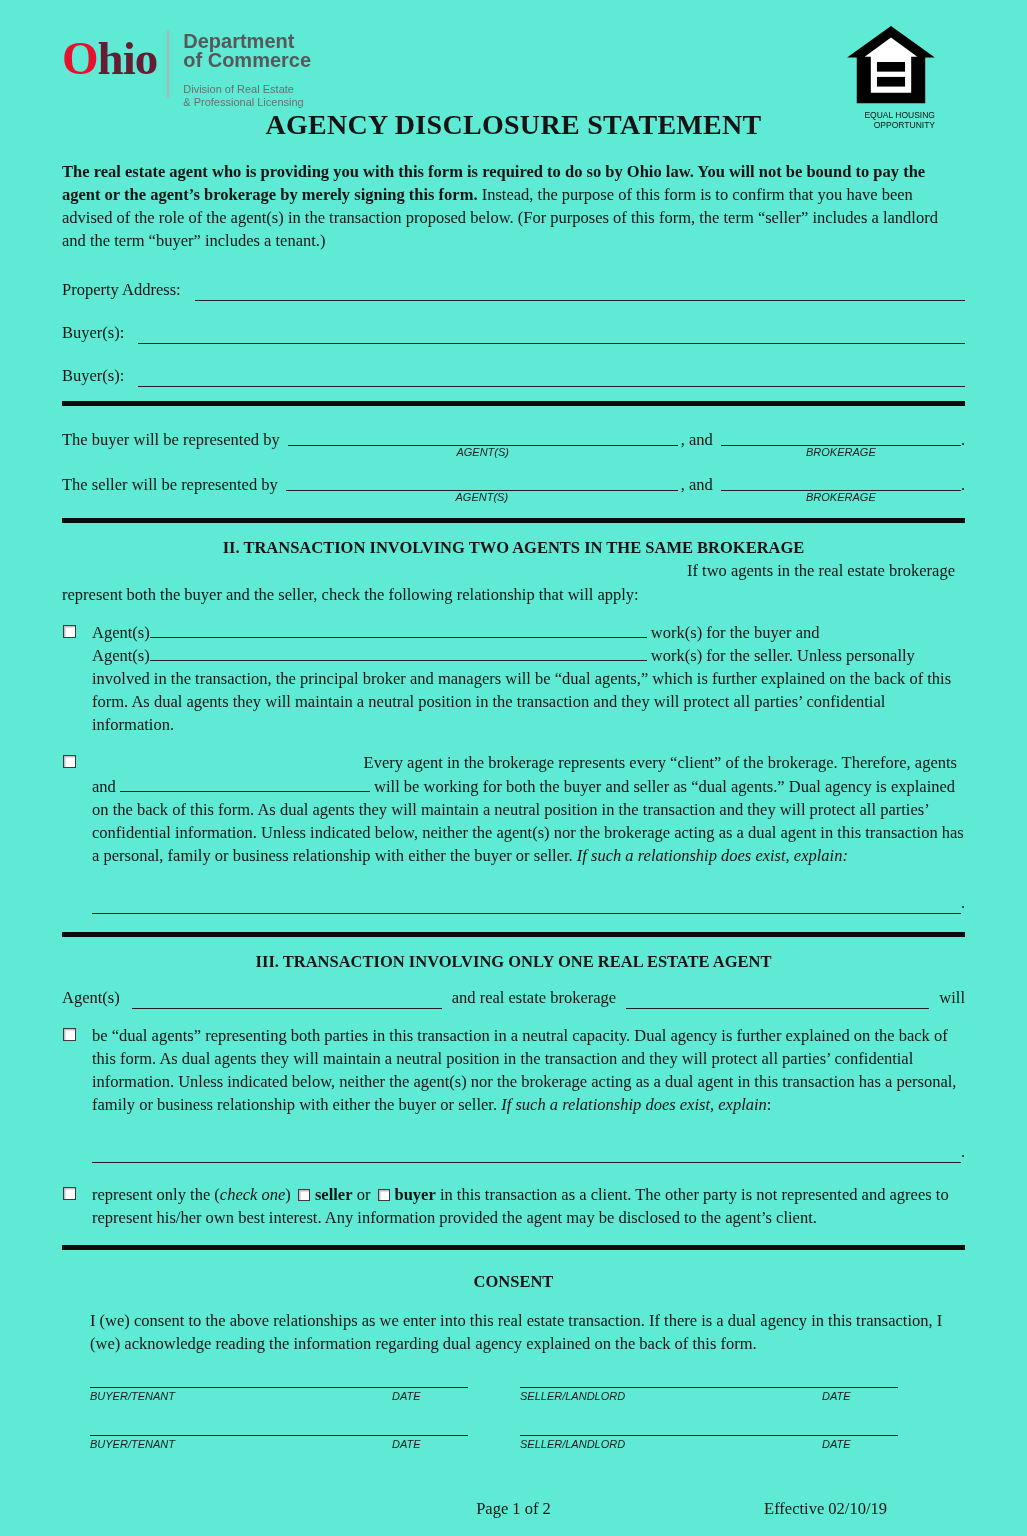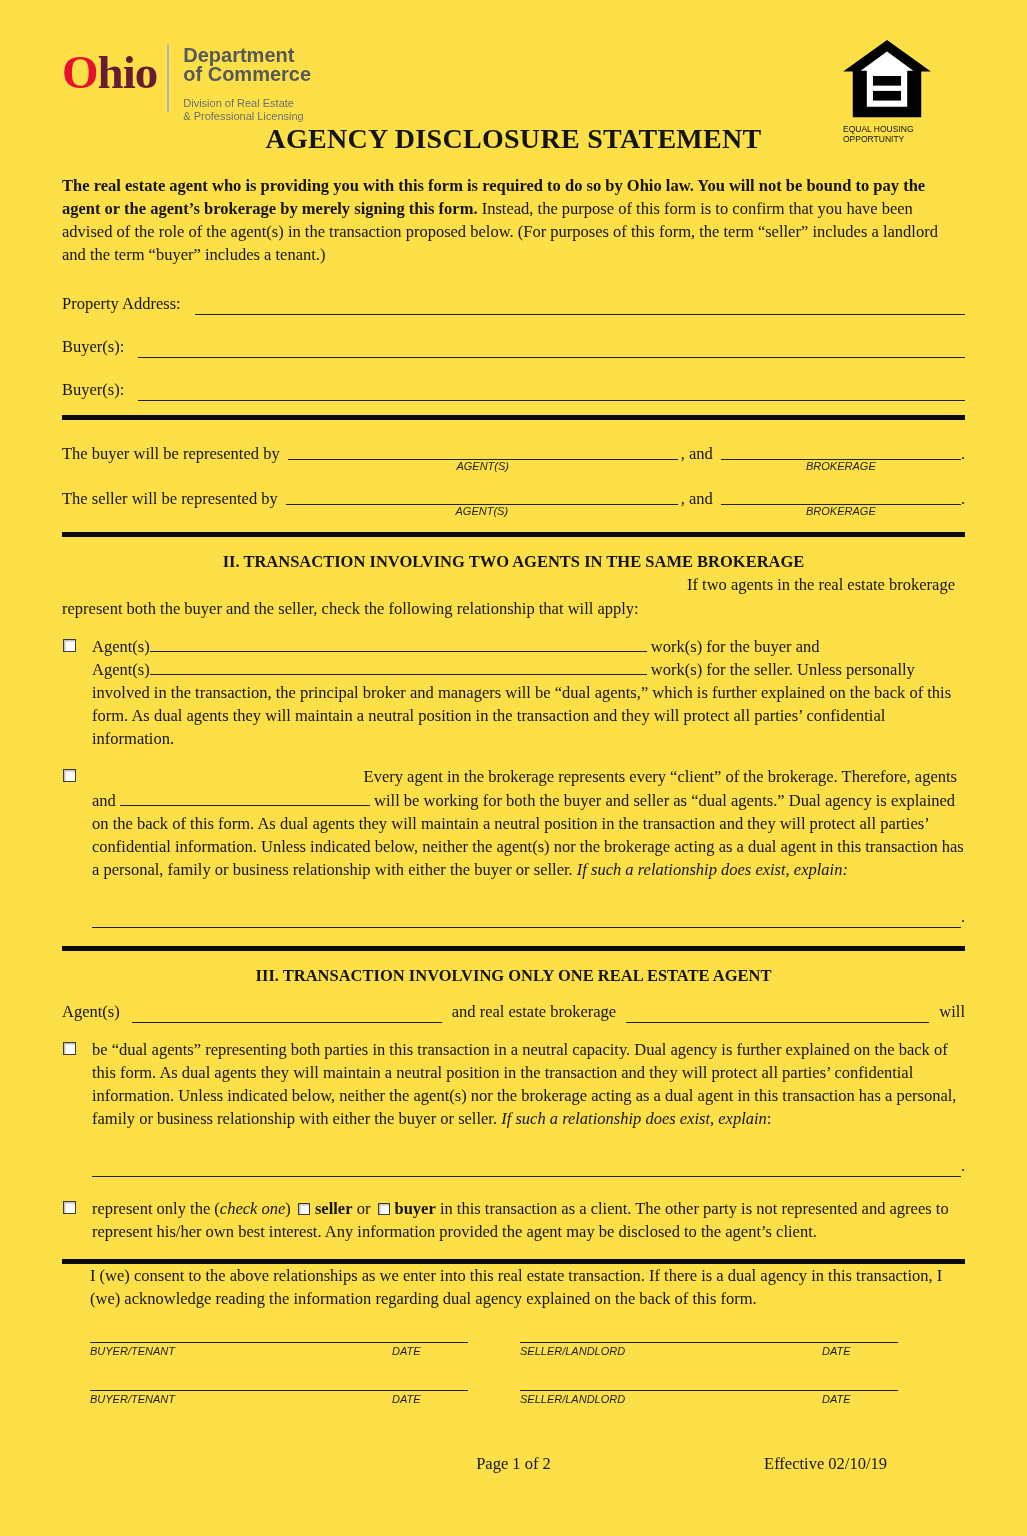--- a/index.html
+++ b/index.html
@@ -1,34 +1,34 @@
 <!DOCTYPE html>
 <html><head>
 <meta charset="utf-8">
 <style>
   * { box-sizing: border-box; }
   body { margin: 0; background: #ffffff; }
   .page {
-    width: 1027px; height: 1536px; background: #fde047;
-    padding: 40px 62px 0;
+    width: 1027px; height: 1536px; background: #5eead4;
+    padding: 26px 62px 0;
     font-family: "Liberation Serif", serif;
     font-size: 16.5px; line-height: 23px; color: #141414;
     position: relative; overflow: hidden;
   }
   
   .hdr { position: relative; height: 104px; }
   .ohio-logo { display: flex; align-items: flex-start; }
   .ohio-word { font-weight: bold; font-size: 47px; line-height: 44px; letter-spacing: -1px; margin-top: 10px; }
   .ohio-o { color: #e8112d; }
   .ohio-hio { color: #651d32; }
   .logo-divider { width: 0; border-left: 2px solid #b2b4b7; height: 68px; margin: 4px 14px 0 10px; }
   .dept { font-family: "Liberation Sans", sans-serif; padding-top: 6px; }
   .dept-main { font-weight: bold; font-size: 20px; line-height: 19px; color: #57585a; }
   .dept-sub { font-size: 11px; line-height: 13px; color: #6d6e71; margin-top: 13px; }
-  .eh-logo { position: absolute; top: 0; right: 30px; width: 92px; text-align: left; }
+  .eh-logo { position: absolute; top: 0; right: 30px; width: 92px; text-align: right; }
   .eh-text { font-family: "Liberation Sans", sans-serif; font-size: 8.5px; line-height: 9.5px; color: #101010; }
   .form-title { position: absolute; left: 0; right: 0; bottom: -10px; text-align: center;
     font-size: 28px; line-height: 30px; font-weight: bold; letter-spacing: 0.3px; }
   
   .intro { margin-top: 30px; }
   .bl { border-bottom: 1.4px solid #222; }
   .grow { flex: 1; }
   .frow { display: flex; align-items: flex-end; flex-direction: column; }
   .rule { height: 5px; background: #0b0b0b; margin-top: 14px; }
   .sec-heading { text-align: center; font-weight: bold; margin-top: 13px; }
@@ -56,21 +56,21 @@
   .cb-inline { vertical-align: -1.5px; margin: 0 5px 0 3px; width: 12px; height: 12px; }
   .bl-in { display: inline-block; height: 13px; }
   .optline { white-space: nowrap; }
   .blank-row { display: flex; align-items: flex-end; margin-top: 24px; height: 23px; }
   
   .s3row { display: flex; align-items: flex-end; margin-top: 8px; height: 28px; }
   .s3row .pre { margin-right: 12px; white-space: nowrap; }
   .s3row .mid { margin: 0 10px; white-space: nowrap; }
   .s3row .suf { margin-left: 10px; white-space: nowrap; }
   
-  .consent-body { padding-left: 28px; margin-top: 0; }
+  .consent-body { padding-left: 28px; margin-top: 16px; }
   .sigrow { display: flex; margin-left: 28px; gap: 52px; }
   .sigrow1 { margin-top: 32px; }
   .sigrow2 { margin-top: 32px; }
   .sig { width: 378px; }
   .sigline { border-bottom: 1.5px solid #222; height: 0; }
   .sig-labels { position: relative; font-family: "Liberation Sans", sans-serif; font-style: italic;
     font-size: 11px; line-height: 13px; padding-top: 2px; color: #1a1a1a; }
   .sig-date { position: absolute; left: 302px; top: 2px; }
   
   .footer { position: relative; margin-top: 46px; text-align: center; }
@@ -204,20 +204,21 @@
     </div>
   </div>
 
   <div class="opt" style="margin-top:20px;">
     <span class="cb optcb"></span>
     <div><span>represent only the (</span><span class="it">check one</span><span>)</span> <span class="cb cb-inline"></span><b>seller</b> <span>or</span> <span class="cb cb-inline"></span><b>buyer</b> <span>in this transaction as a client.  The other party is not represented and agrees to represent his/her own best interest.  Any information provided the agent may be disclosed to the agent’s client.</span></div>
   </div>
 
   <div class="rule" style="margin-top:16px;"></div>
 
+  <div class="sec-heading" style="margin-top:20px;">CONSENT</div>
   <div class="consent-body">I (we) consent to the above relationships as we enter into this real estate transaction.  If there is a dual agency in this transaction, I (we) acknowledge reading the information regarding dual agency explained on the back of this form.</div>
 
   <div class="sigrow sigrow1">
     <div class="sig">
       <div class="sigline"></div>
       <div class="sig-labels">
         <span>BUYER/TENANT</span>
         <span class="sig-date">DATE</span>
       </div>
     </div>

